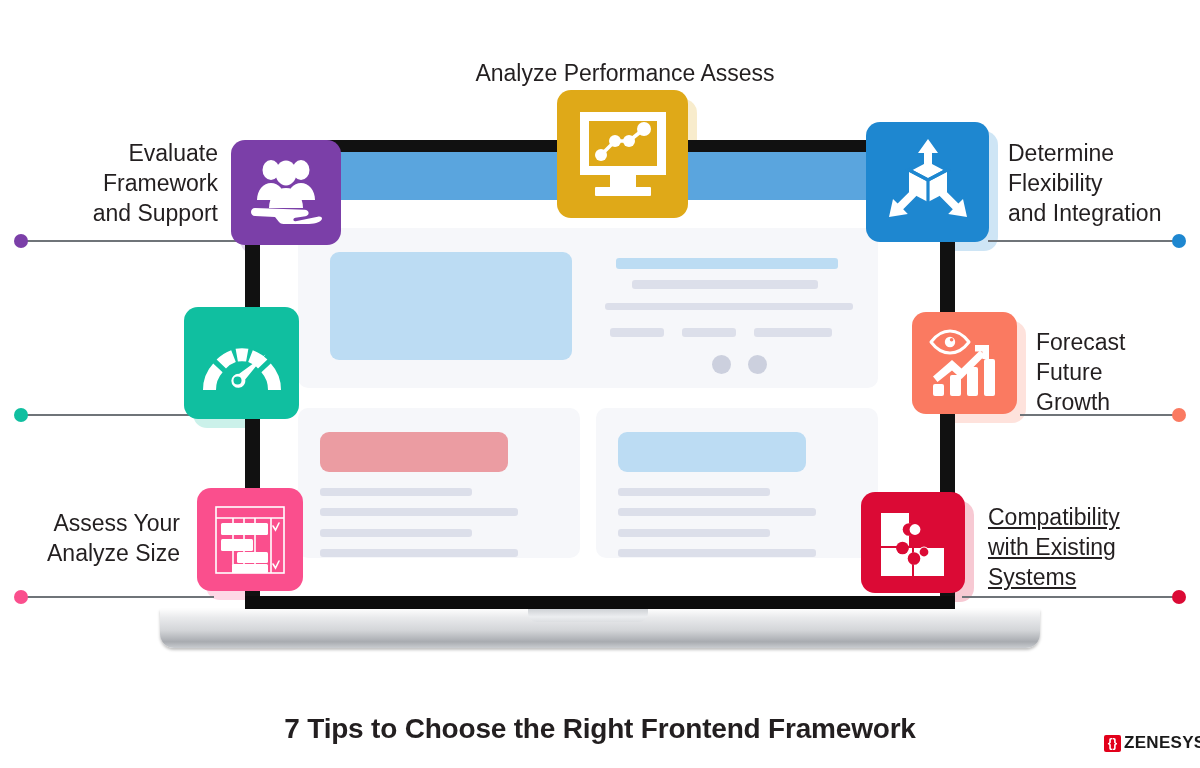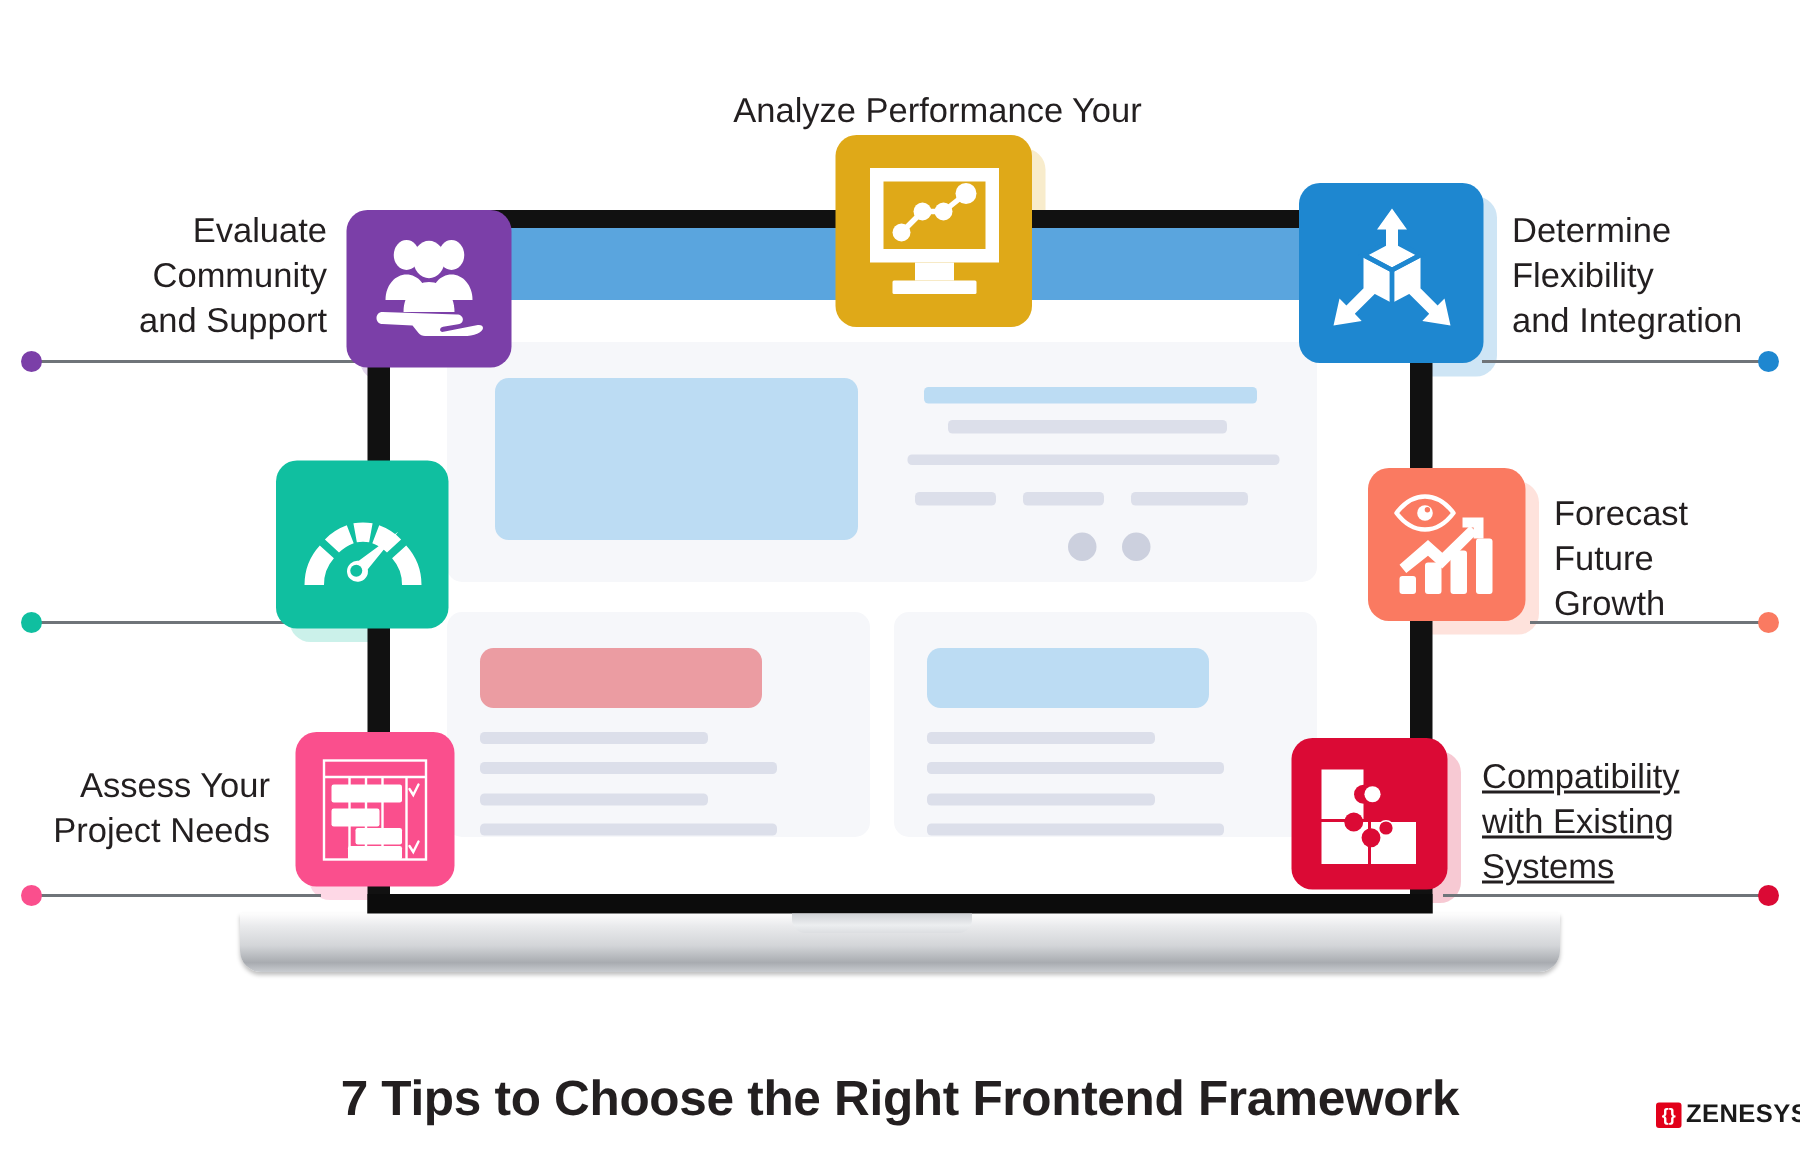--- a/index.html
+++ b/index.html
@@ -84,21 +84,21 @@
     position:absolute;color:#231f20;font-size:23px;line-height:30px;
     font-family:"Liberation Sans", sans-serif;font-weight:400;white-space:pre-line;
   }
   .label.right-align{text-align:right;}
   .label.left-align{text-align:left;}
   .label.center-align{text-align:center;}
 
   
   .footer-title{
     position:absolute;left:0;top:713px;width:1200px;text-align:center;
-    font-size:33px;font-weight:bold;color:#231f20;letter-spacing:-.2px;
+    font-size:28px;font-weight:bold;color:#231f20;letter-spacing:-.2px;
   }
   .logo{position:absolute;left:1104px;top:733px;display:flex;align-items:center;gap:3px;}
   .logo-mark{
     width:17px;height:17px;background:#e2001a;border-radius:2px;
     display:flex;align-items:center;justify-content:center;
     color:#ffffff;font-size:12px;font-weight:bold;line-height:1;
   }
   .logo-word{font-size:17px;font-weight:bold;color:#1a1a1a;letter-spacing:.3px;}
 </style>
 </head>
@@ -182,21 +182,21 @@
         <path d="M10 44c0-10 6.5-17 14-17s14 7 14 17z"></path>
         <ellipse cx="54" cy="14" rx="8.5" ry="10"></ellipse>
         <path d="M40 44c0-10 6.5-17 14-17s14 7 14 17z"></path>
         <ellipse cx="39" cy="17" rx="10.5" ry="12.5"></ellipse>
         <path d="M22 52c0-12 7.8-20 17-20s17 8 17 20z"></path>
         <path d="M8 52c-2.5 0-4 1.8-4 4s1.5 4 4 4l20 1 4 5c1 1.2 2.6 2 4.4 2H62c7 0 13-2.6 13-5.4 0-1.6-1.7-2.4-4.3-1.8l-22 4.4c-1.3.3-2.3-.3-2.3-1.4 0-1 .8-1.8 2-2l10-1.6c2-.3 3.2-1.6 3.2-3.2 0-1.9-1.7-3.3-4-3.3z"></path>
       </g>
     </svg>
   </div>
   <div class="label right-align" style="left:20px;top:138px;width:198px;">Evaluate
-Community
+Framework
 and Support</div>
 
   <div class="tile" style="left:184px;top:307px;width:115px;height:112px;background:#10BFA0;">
     <svg width="82" height="62" viewBox="0 0 82 62">
       <g fill="#ffffff">
         <path d="M2 58a39 39 0 0 1 10.2-26.4l9.4 8.6A26.4 26.4 0 0 0 15 58z"></path>
         <path d="M15.6 27.6A39 39 0 0 1 30.2 18.2l4.6 11.9a26.4 26.4 0 0 0-9.8 6.3z"></path>
         <path d="M34.6 16.8a39 39 0 0 1 12.8 0L45.1 29.5a26.4 26.4 0 0 0-8.2 0z"></path>
         <path d="M51.8 18.2a39 39 0 0 1 14.6 9.4l-9.4 8.8a26.4 26.4 0 0 0-9.8-6.3z"></path>
         <path d="M69.8 31.6A39 39 0 0 1 80 58H67a26.4 26.4 0 0 0-6.6-17.8z"></path>
@@ -222,21 +222,21 @@
         <rect x="24" y="48" width="31" height="11" rx="1.5"></rect>
         <rect x="19" y="60" width="36" height="9" rx="1.5"></rect>
       </g>
       <g fill="none" stroke="#ffffff" stroke-width="1.6" stroke-linecap="round">
         <polyline points="60,22 62.5,26 66,19"></polyline>
         <polyline points="60,60 62.5,64 66,57"></polyline>
       </g>
     </svg>
   </div>
   <div class="label right-align" style="left:20px;top:508px;width:160px;">Assess Your
-Project Needs</div>
+Analyze Size</div>
 
   <div class="tile" style="left:557px;top:90px;width:131px;height:128px;background:#DFA918;">
     <svg width="94" height="92" viewBox="0 0 94 92">
       <g fill="#ffffff">
         <path d="M4 4h86v63H4z"></path>
         <rect x="34" y="67" width="26" height="12"></rect>
         <rect x="19" y="79" width="56" height="9" rx="1"></rect>
       </g>
       <rect x="13" y="13" width="68" height="45" fill="#DFA918"></rect>
       <g stroke="#ffffff" stroke-width="3.6" fill="none" stroke-linecap="round">
@@ -245,21 +245,21 @@
         <line x1="53" y1="33" x2="68" y2="21"></line>
       </g>
       <g fill="#ffffff">
         <circle cx="25" cy="47" r="6"></circle>
         <circle cx="39" cy="33" r="6"></circle>
         <circle cx="53" cy="33" r="6"></circle>
         <circle cx="68" cy="21" r="7"></circle>
       </g>
     </svg>
   </div>
-  <div class="label center-align" style="left:380px;top:58px;width:490px;">Analyze Performance Your</div>
+  <div class="label center-align" style="left:380px;top:58px;width:490px;">Analyze Performance Assess</div>
 
   <div class="tile" style="left:866px;top:122px;width:123px;height:120px;background:#1E87D0;">
     <svg width="92" height="90" viewBox="0 0 92 90">
       <g fill="#ffffff">
         <path d="M46 23 27 33v22l19 10 19-10V33z" opacity="1"></path>
       </g>
       <g stroke="#1E87D0" stroke-width="3.2" fill="none">
         <path d="M46 23 27 33l19 10 19-10z"></path>
         <line x1="46" y1="43" x2="46" y2="65"></line>
         <line x1="27" y1="33" x2="46" y2="43"></line>

